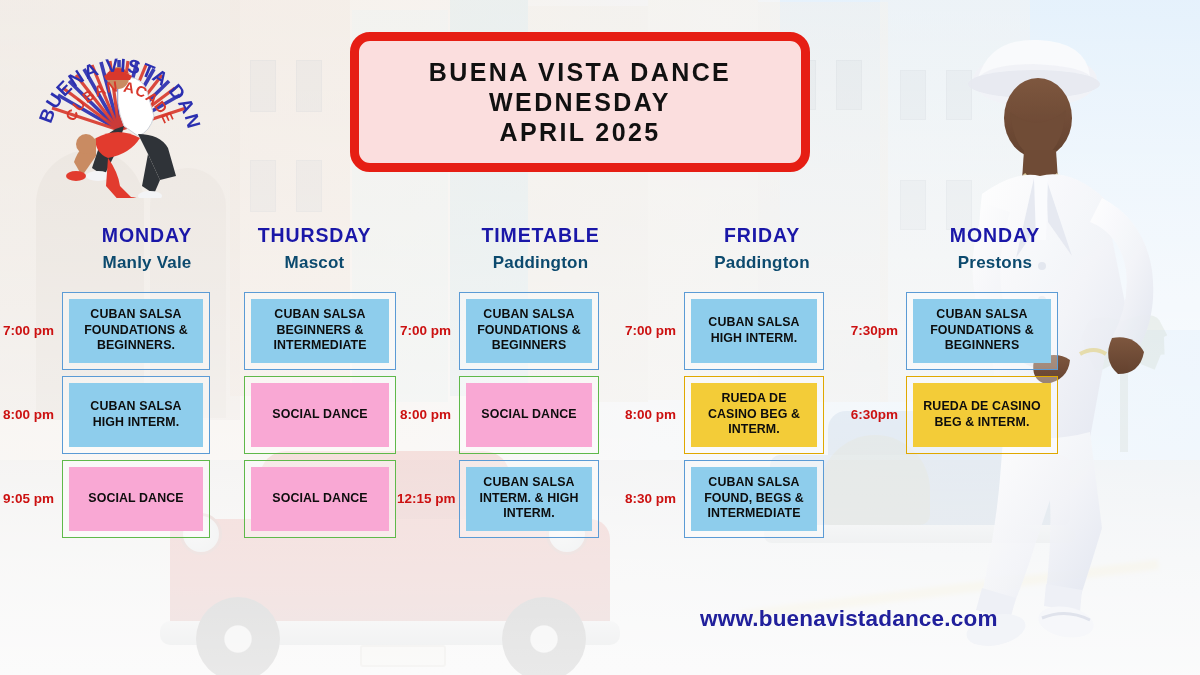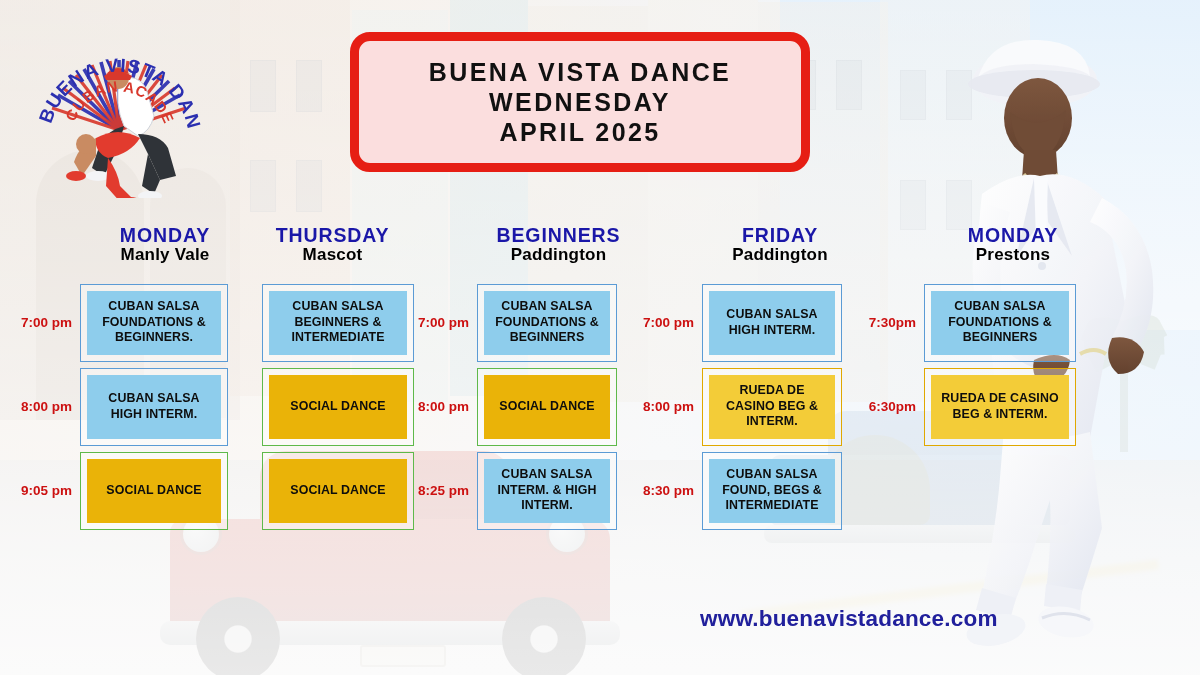--- a/index.html
+++ b/index.html
@@ -212,21 +212,21 @@
     line-height: 1.12;
     font-size: 25px;
   }
   .title-line.l1 { font-size: 25px; }
   .title-line.l2 { font-size: 25px; }
   .title-line.l3 { font-size: 25px; }
 
   
   .grid {
     position: absolute;
-    left: 18px; top: 226px;
+    left: 0; top: 226px;
     width: 1080px; height: 330px;
     display: flex;
     align-items: flex-start;
   }
 
   .column {
     position: relative;
     display: flex; flex-direction: column; align-items: center;
   }
   .col-1 { width: 232px; }
@@ -239,22 +239,22 @@
   .col-2 .col-head { padding-left: 0px; }
   .col-3 .col-head { padding-left: 62px; }
   .col-4 .col-head { padding-left: 58px; }
   .col-5 .col-head { padding-left: 66px; }
 
   .day {
     font-size: 19.5px; font-weight: 800; color: #1a17a8;
     letter-spacing: 0.9px; line-height: 1;
   }
   .venue {
-    margin-top: 0;
-    font-size: 17px; font-weight: 800; color: #000000;
+    margin-top: 8px;
+    font-size: 17px; font-weight: 800; color: #0c4a6e;
     letter-spacing: 0.2px; line-height: 1;
   }
 
   .slots { margin-top: 18px; width: 100%; }
 
   .slot {
     display: flex; align-items: center;
     height: 84px;
   }
   .time {
@@ -280,21 +280,21 @@
   .cell-inner {
     width: 100%; height: 100%;
     display: flex; align-items: center; justify-content: center;
     text-align: center;
     font-size: 12.4px; font-weight: 700; color: #0d0d0d;
     line-height: 1.28;
     letter-spacing: 0.1px;
     padding: 3px 5px;
   }
   .cell-inner.blue  { background: #8ecdec; }
-  .cell-inner.green { background: #eab308; }
+  .cell-inner.green { background: #f9a8d4; }
   .cell-inner.gold  { background: #f3cc38; }
 
   
   .col-1 .cell-outer { width: 148px; max-width: 148px; }
   .col-2 .cell-outer { width: 152px; max-width: 152px; margin-left: 12px; }
   .col-3 .cell-outer { width: 140px; max-width: 140px; }
   .col-4 .cell-outer { width: 140px; max-width: 140px; }
   .col-5 .cell-outer { width: 152px; max-width: 152px; }
 
   
@@ -546,38 +546,38 @@
 
           <div class="cell-outer green">
             <div class="cell-inner green">SOCIAL DANCE</div>
           </div>
         </div>
       </div>
     </div>
 
     <div class="column col-3">
       <div class="col-head">
-        <div class="day">BEGINNERS</div>
+        <div class="day">TIMETABLE</div>
         <div class="venue">Paddington</div>
       </div>
       <div class="slots">
         <div class="slot">
           <div class="time">7:00 pm</div>
           <div class="cell-outer blue">
             <div class="cell-inner blue">CUBAN SALSA FOUNDATIONS &amp; BEGINNERS</div>
           </div>
         </div>
         <div class="slot">
           <div class="time">8:00 pm</div>
           <div class="cell-outer green">
             <div class="cell-inner green">SOCIAL DANCE</div>
           </div>
         </div>
         <div class="slot">
-          <div class="time">8:25 pm</div>
+          <div class="time">12:15 pm</div>
           <div class="cell-outer blue">
             <div class="cell-inner blue">CUBAN SALSA INTERM. &amp; HIGH INTERM.</div>
           </div>
         </div>
       </div>
     </div>
 
     <div class="column col-4">
       <div class="col-head">
         <div class="day">FRIDAY</div>

